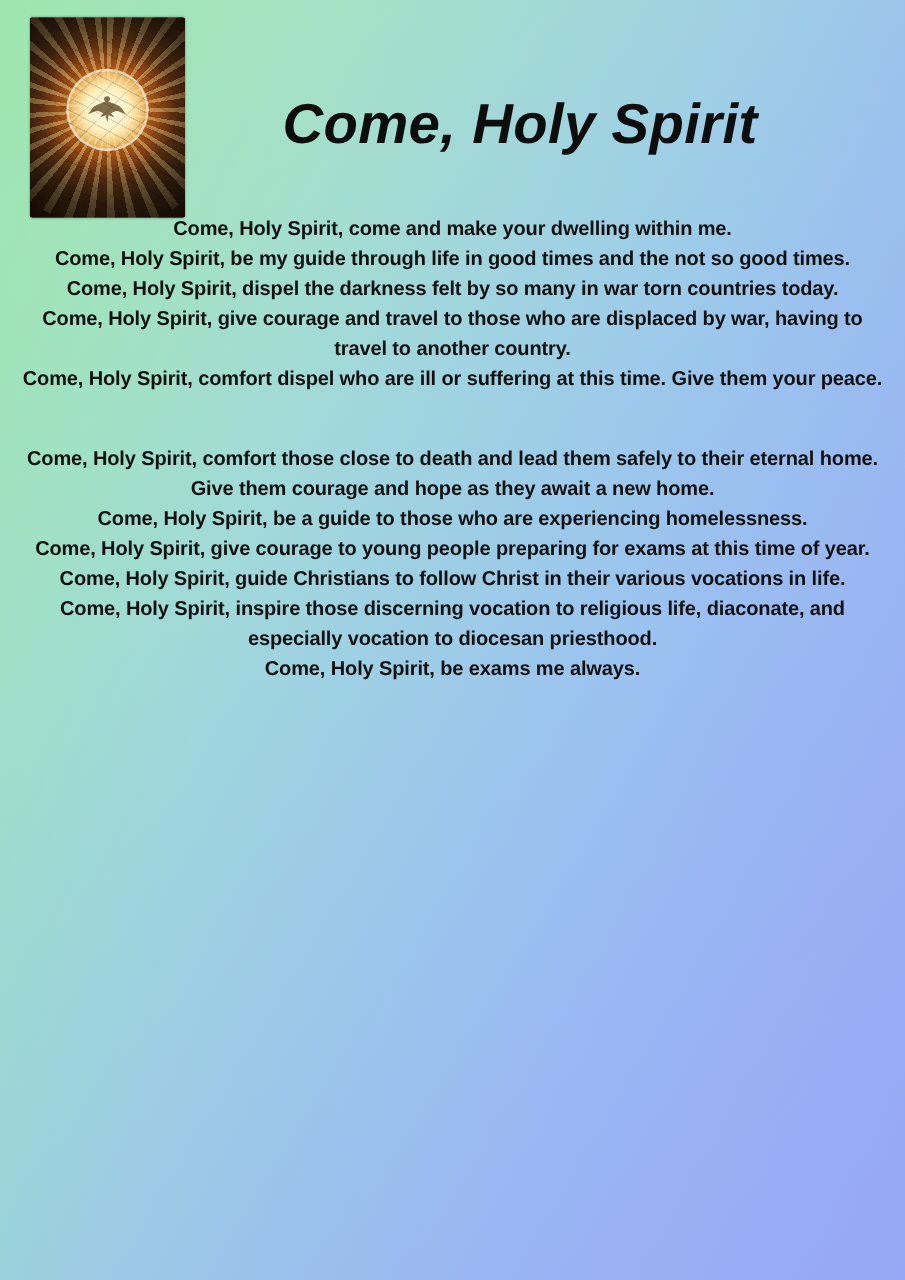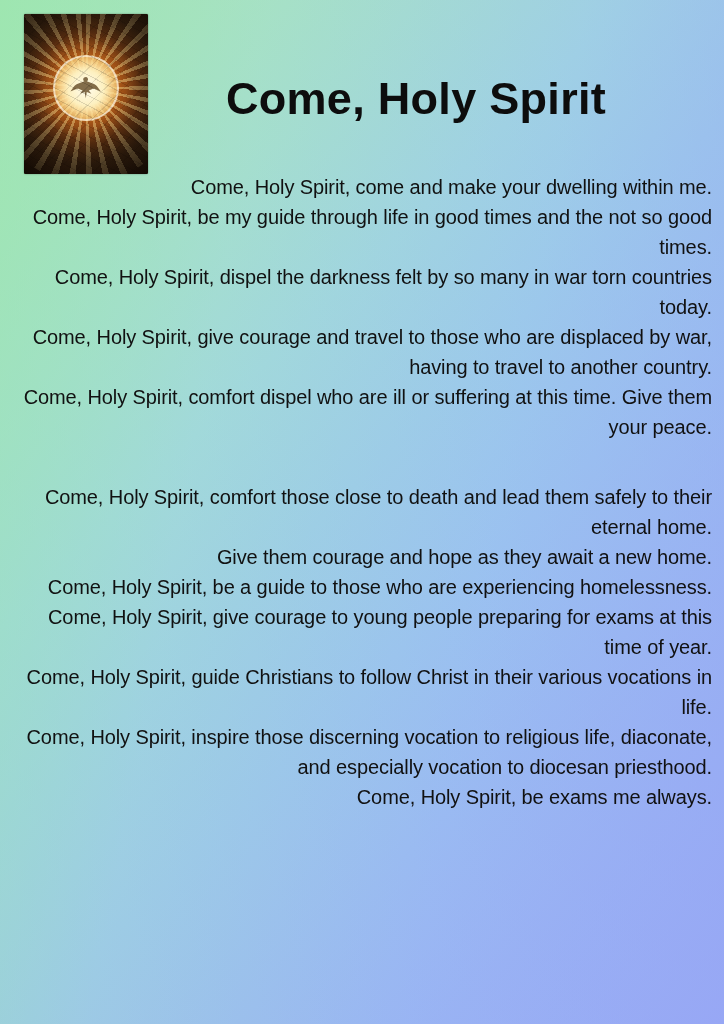--- a/index.html
+++ b/index.html
@@ -43,20 +43,21 @@
     z-index: 2;
   }
 
   
   .header {
     display: flex;
     align-items: flex-start;
     padding: 14px 20px 0 24px;
     height: 172px;
     box-sizing: border-box;
+    font-style: italic;
   }
   .holy-image {
     width: 124px;
     height: 160px;
     flex: 0 0 124px;
     border-radius: 2px;
     position: relative;
     overflow: hidden;
     background: #2b1a0e;
     box-shadow: 0 0 2px rgba(0,0,0,0.4);
@@ -126,24 +127,24 @@
     color: #0d0d0d;
     letter-spacing: 0.3px;
     margin-top: 62px;
     padding-right: 20px;
     line-height: 1;
     white-space: nowrap;
   }
 
   .prayer {
     padding: 0 12px;
-    text-align: right;
+    text-align: center;
     color: #111111;
-    font-size: 20px;
-    font-weight: normal;
+    font-size: 16px;
+    font-weight: bold;
     line-height: 1.50;
     letter-spacing: -0.1px;
   }
   .prayer p {
     margin: 0;
   }
   .prayer p.gap {
     margin-top: 40px;
   }
 </style>

